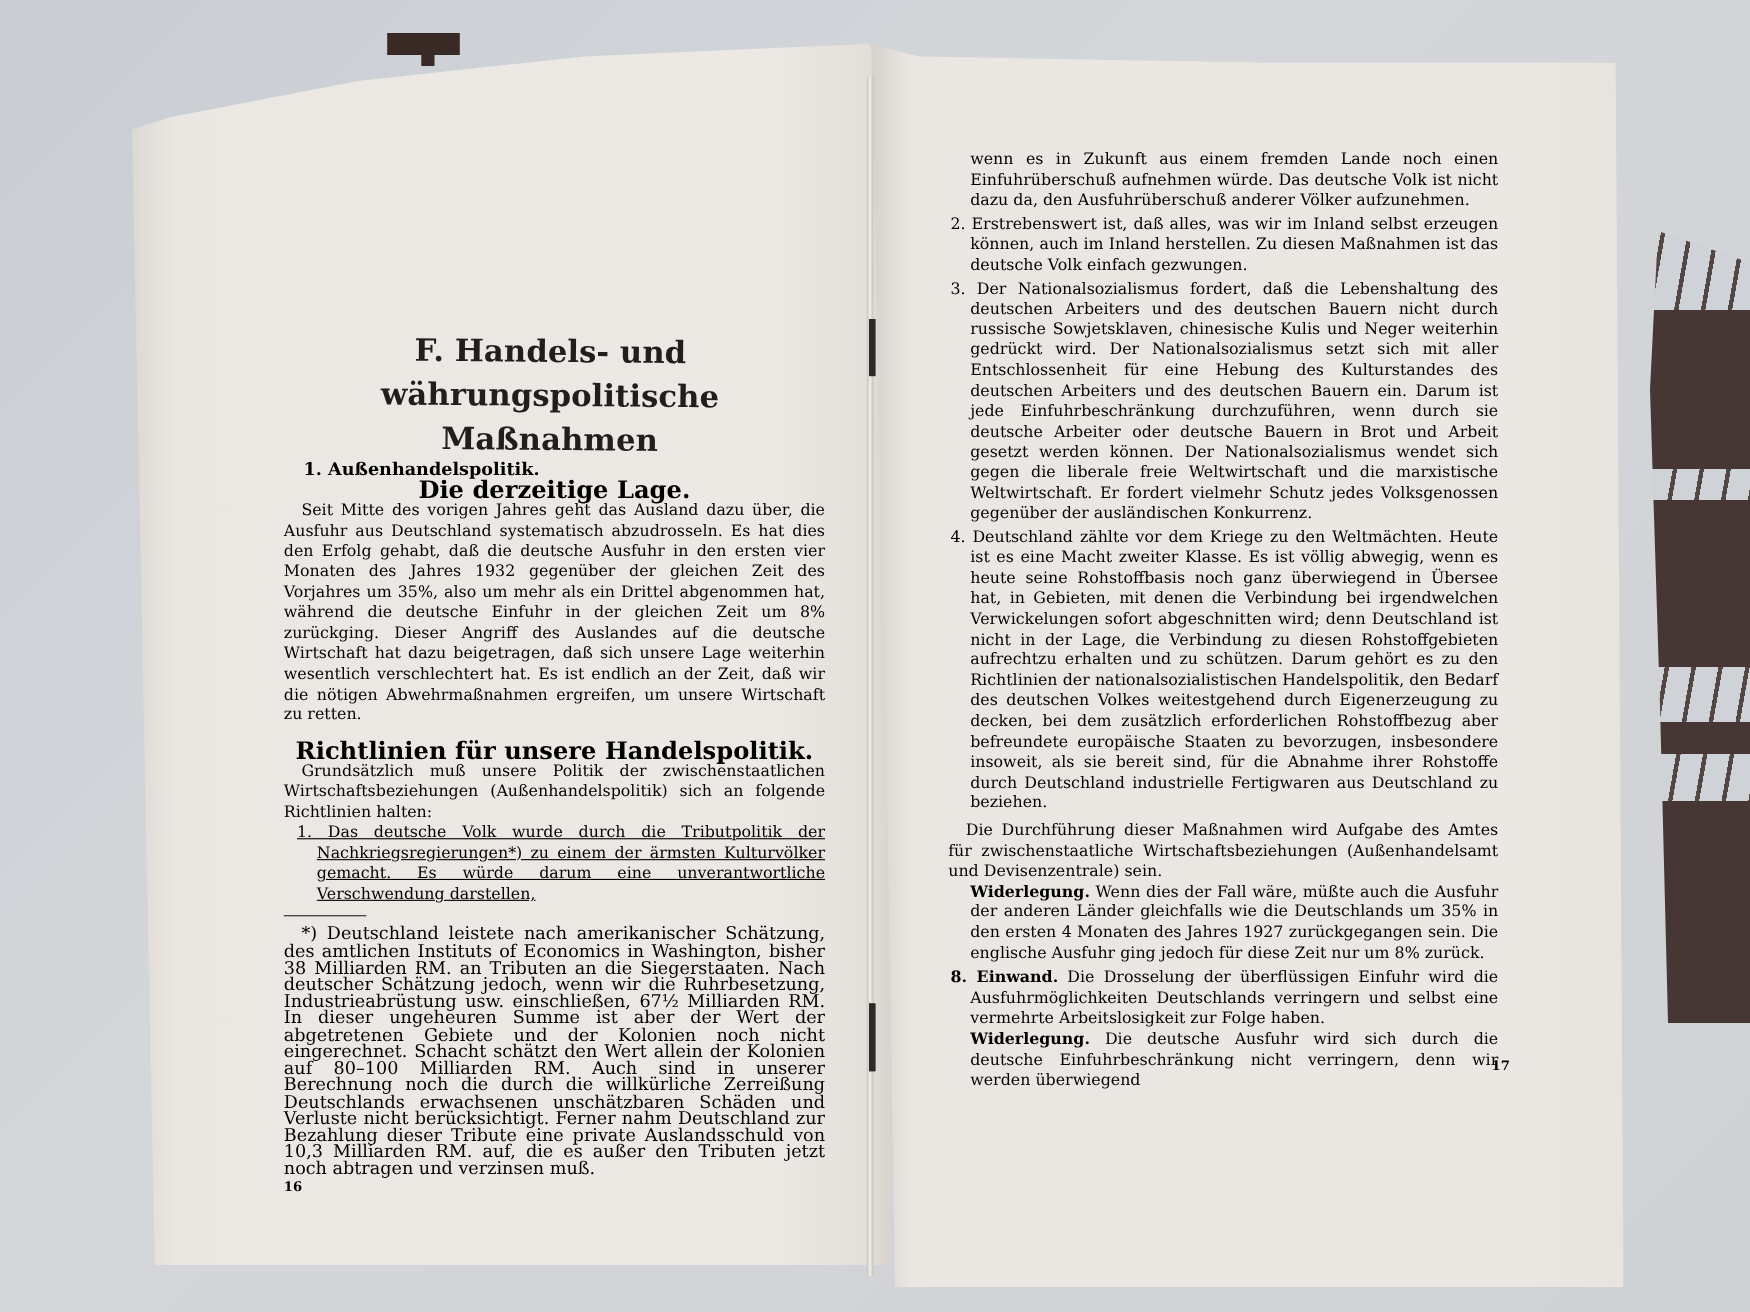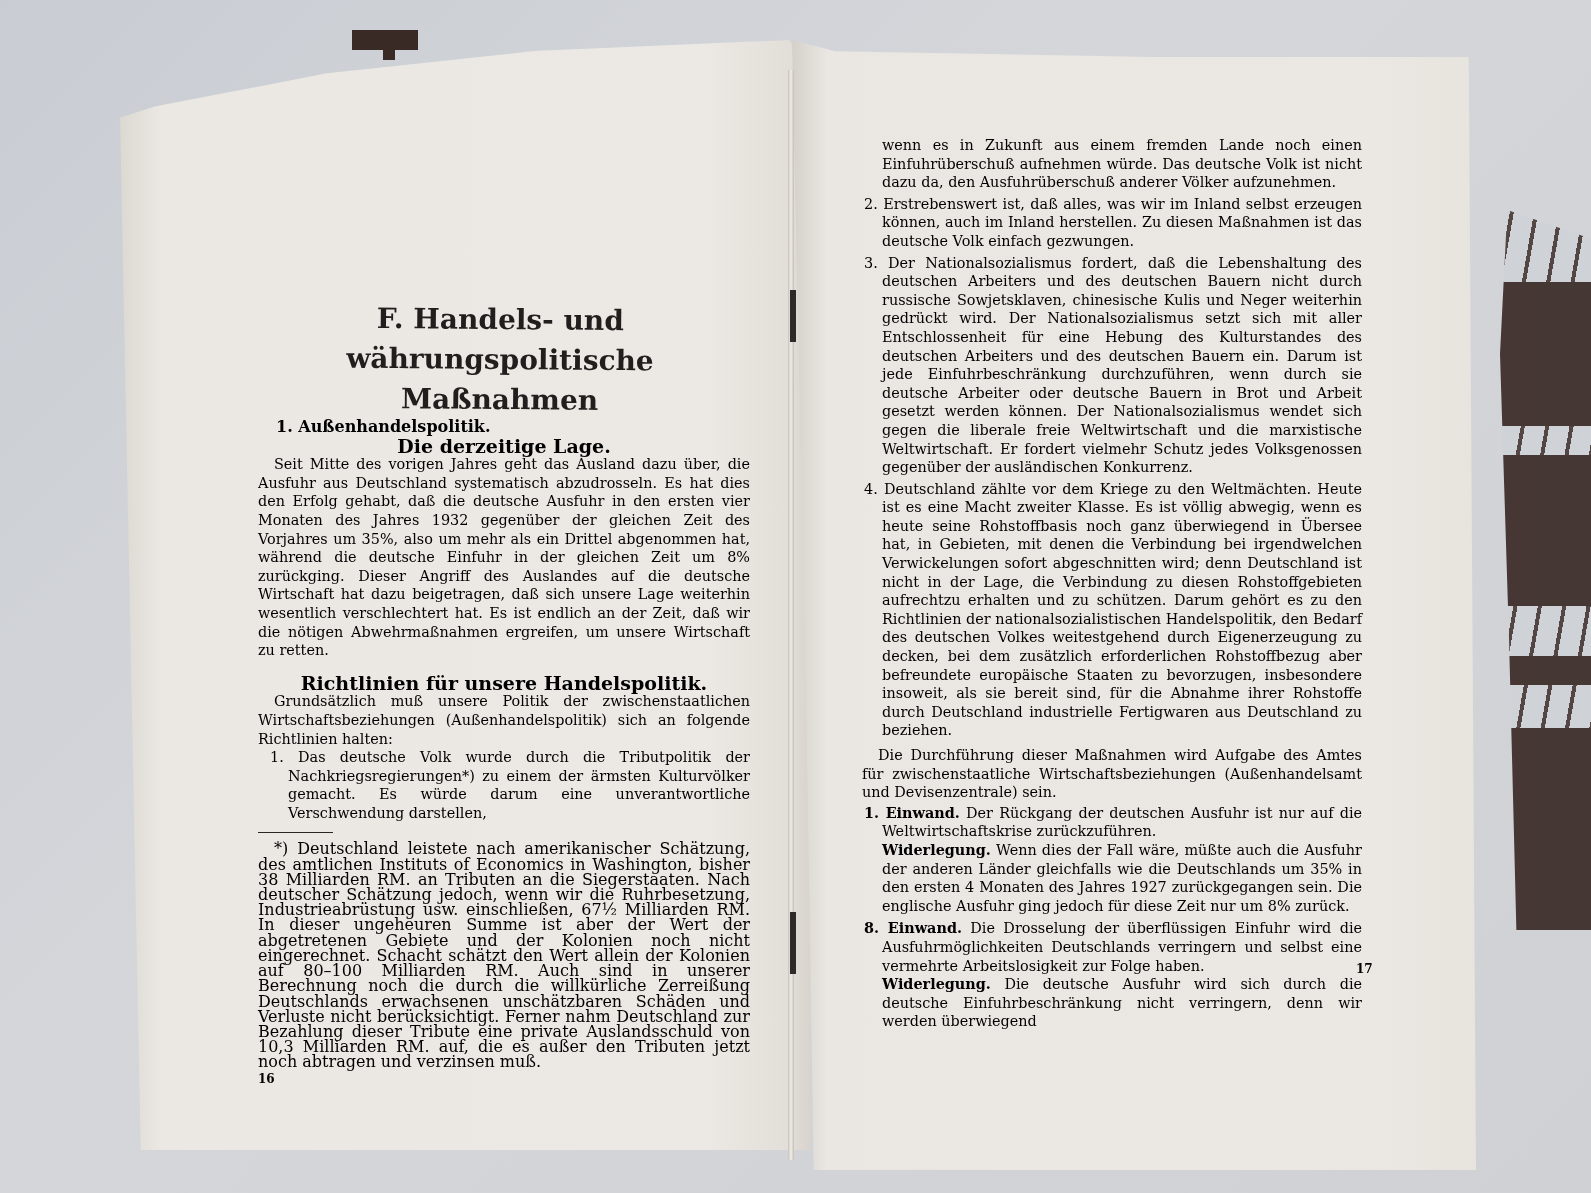--- a/index.html
+++ b/index.html
@@ -39,21 +39,21 @@
   .staple { position:absolute; left:790px; width:6px; height:52px; background:#2f2a2a; }
   .text { position:absolute; font-size:14.4px; line-height:18.6px; text-align:justify; }
   .text p { margin:0; }
   .b { font-weight:bold; }
   .chapter-title {
     position:absolute; left:250px; top:300px; width:500px; text-align:center;
     font-family:"DejaVu Serif", serif; font-weight:bold; font-size:28px; line-height:40px;
     color:#221e1e; transform: rotate(0.5deg);
   }
   .h-sub { font-weight:bold; font-size:16px; }
-  .h-center { text-align:center; font-weight:bold; font-size:19px; margin:6px 0 10px; }
+  .h-center { text-align:center; font-weight:bold; font-size:22px; margin:6px 0 10px; }
   .indent { text-indent:16px; }
   .li { padding-left:18px; text-indent:-18px; }
   .fn-rule { width:75px; border-top:1px solid #2a2626; margin:10px 0 8px; }
   .footnote { font-size:16px; line-height:15.2px; }
   .page-num { font-weight:bold; font-size:12px; }
 </style>
 </head>
 <body>
 
 <div class="bg-print" style="left:352px; top:30px; width:66px; height:20px;"></div>
@@ -71,36 +71,32 @@
   <div>F. Handels- und währungspolitische</div>
   <div>Maßnahmen</div>
 </div>
 
 <div class="text" style="left:258px; top:418px; width:492px;">
   <p class="h-sub" style="padding-left:18px;">1. Außenhandelspolitik.</p>
   <p class="h-center">Die derzeitige Lage.</p>
   <p class="indent">Seit Mitte des vorigen Jahres geht das Ausland dazu über, die Ausfuhr aus Deutschland systematisch abzudrosseln. Es hat dies den Erfolg gehabt, daß die deutsche Ausfuhr in den ersten vier Monaten des Jahres 1932 gegenüber der gleichen Zeit des Vorjahres um 35%, also um mehr als ein Drittel abgenommen hat, während die deutsche Einfuhr in der gleichen Zeit um 8% zurückging. Dieser Angriff des Auslandes auf die deutsche Wirtschaft hat dazu beigetragen, daß sich unsere Lage weiterhin wesentlich verschlechtert hat. Es ist endlich an der Zeit, daß wir die nötigen Abwehrmaßnahmen ergreifen, um unsere Wirtschaft zu retten.</p>
   <p class="h-center" style="margin-top:14px;">Richtlinien für unsere Handelspolitik.</p>
   <p class="indent">Grundsätzlich muß unsere Politik der zwischenstaatlichen Wirtschaftsbeziehungen (Außenhandelspolitik) sich an folgende Richtlinien halten:</p>
-  <p class="li" style="padding-left:30px;">1. Das deutsche Volk wurde durch die Tributpolitik der Nachkriegsregierungen*) zu einem der ärmsten Kulturvölker gemacht. Es würde darum eine unverantwortliche Verschwendung darstellen,</p>
+  <p class="li" style="padding-left:30px;text-decoration:underline;">1. Das deutsche Volk wurde durch die Tributpolitik der Nachkriegsregierungen*) zu einem der ärmsten Kulturvölker gemacht. Es würde darum eine unverantwortliche Verschwendung darstellen,</p>
   <div class="fn-rule"></div>
   <p class="footnote indent">*) Deutschland leistete nach amerikanischer Schätzung, des amtlichen Instituts of Economics in Washington, bisher 38 Milliarden RM. an Tributen an die Siegerstaaten. Nach deutscher Schätzung jedoch, wenn wir die Ruhrbesetzung, Industrieabrüstung usw. einschließen, 67½ Milliarden RM. In dieser ungeheuren Summe ist aber der Wert der abgetretenen Gebiete und der Kolonien noch nicht eingerechnet. Schacht schätzt den Wert allein der Kolonien auf 80–100 Milliarden RM. Auch sind in unserer Berechnung noch die durch die willkürliche Zerreißung Deutschlands erwachsenen unschätzbaren Schäden und Verluste nicht berücksichtigt. Ferner nahm Deutschland zur Bezahlung dieser Tribute eine private Auslandsschuld von 10,3 Milliarden RM. auf, die es außer den Tributen jetzt noch abtragen und verzinsen muß.</p>
   <p class="page-num">16</p>
 </div>
 
 <div class="text" style="left:862px; top:136px; width:500px;">
   <p style="padding-left:20px;">wenn es in Zukunft aus einem fremden Lande noch einen Einfuhrüberschuß aufnehmen würde. Das deutsche Volk ist nicht dazu da, den Ausfuhrüberschuß anderer Völker aufzunehmen.</p>
   <p class="li" style="padding-left:20px; margin-top:3px;">2. Erstrebenswert ist, daß alles, was wir im Inland selbst erzeugen können, auch im Inland herstellen. Zu diesen Maßnahmen ist das deutsche Volk einfach gezwungen.</p>
   <p class="li" style="padding-left:20px; margin-top:3px;">3. Der Nationalsozialismus fordert, daß die Lebenshaltung des deutschen Arbeiters und des deutschen Bauern nicht durch russische Sowjetsklaven, chinesische Kulis und Neger weiterhin gedrückt wird. Der Nationalsozialismus setzt sich mit aller Entschlossenheit für eine Hebung des Kulturstandes des deutschen Arbeiters und des deutschen Bauern ein. Darum ist jede Einfuhrbeschränkung durchzuführen, wenn durch sie deutsche Arbeiter oder deutsche Bauern in Brot und Arbeit gesetzt werden können. Der Nationalsozialismus wendet sich gegen die liberale freie Weltwirtschaft und die marxistische Weltwirtschaft. Er fordert vielmehr Schutz jedes Volksgenossen gegenüber der ausländischen Konkurrenz.</p>
   <p class="li" style="padding-left:20px; margin-top:3px;">4. Deutschland zählte vor dem Kriege zu den Weltmächten. Heute ist es eine Macht zweiter Klasse. Es ist völlig abwegig, wenn es heute seine Rohstoffbasis noch ganz überwiegend in Übersee hat, in Gebieten, mit denen die Verbindung bei irgendwelchen Verwickelungen sofort abgeschnitten wird; denn Deutschland ist nicht in der Lage, die Verbindung zu diesen Rohstoffgebieten aufrechtzu erhalten und zu schützen. Darum gehört es zu den Richtlinien der nationalsozialistischen Handelspolitik, den Bedarf des deutschen Volkes weitestgehend durch Eigenerzeugung zu decken, bei dem zusätzlich erforderlichen Rohstoffbezug aber befreundete europäische Staaten zu bevorzugen, insbesondere insoweit, als sie bereit sind, für die Abnahme ihrer Rohstoffe durch Deutschland industrielle Fertigwaren aus Deutschland zu beziehen.</p>
   <p class="indent" style="margin-top:6px;">Die Durchführung dieser Maßnahmen wird Aufgabe des Amtes für zwischenstaatliche Wirtschaftsbeziehungen (Außenhandelsamt und Devisenzentrale) sein.</p>
-  <p class="li" style="padding-left:20px; margin-top:2px;">
-    <span class="b">1. Einwand.</span>
-    <span>Der Rückgang der deutschen Ausfuhr ist nur auf die Weltwirtschaftskrise zurückzuführen.</span>
-  </p>
   <p style="padding-left:20px;">
     <span class="b">Widerlegung.</span>
     <span>Wenn dies der Fall wäre, müßte auch die Ausfuhr der anderen Länder gleichfalls wie die Deutschlands um 35% in den ersten 4 Monaten des Jahres 1927 zurückgegangen sein. Die englische Ausfuhr ging jedoch für diese Zeit nur um 8% zurück.</span>
   </p>
   <p class="li" style="padding-left:20px; margin-top:4px;">
     <span class="b">8. Einwand.</span>
     <span>Die Drosselung der überflüssigen Einfuhr wird die Ausfuhrmöglichkeiten Deutschlands verringern und selbst eine vermehrte Arbeitslosigkeit zur Folge haben.</span>
   </p>
   <p style="padding-left:20px;">
     <span class="b">Widerlegung.</span>

